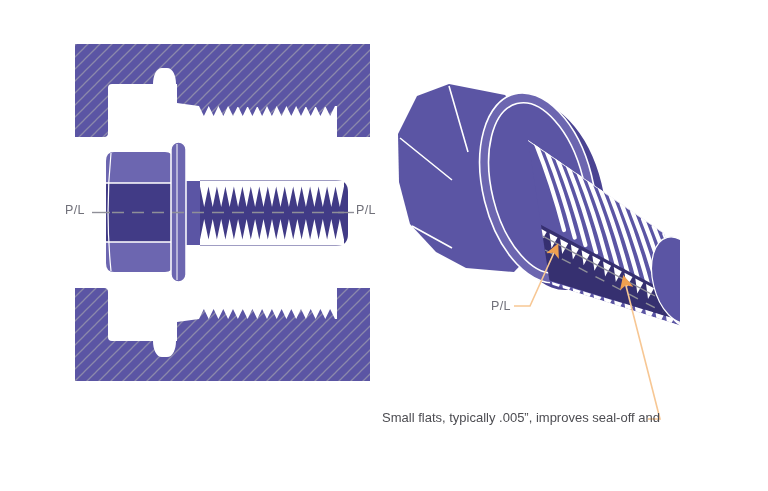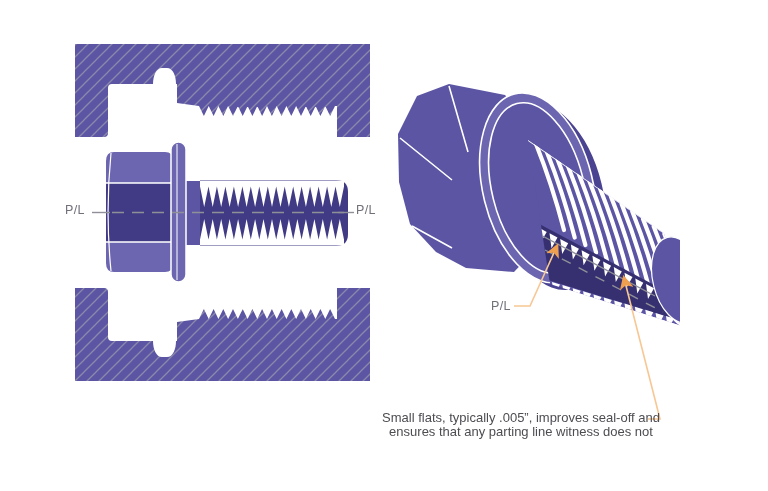--- a/index.html
+++ b/index.html
@@ -136,15 +136,14 @@
       <polyline class="leader" points="648,419 660,419 624,278" marker-end="url(#arrowHead)"></polyline>
     </g>
   </svg>
 
   <span class="pl-label" style="left:65px;top:203px;">P/L</span>
   <span class="pl-label" style="left:356px;top:203px;">P/L</span>
   <span class="pl-label" style="left:491px;top:299px;">P/L</span>
 
   <div class="annotation">
     <div>Small flats, typically .005”, improves seal-off and</div>
-    <div>ensures that any parting line witness does not</div>
   </div>
 </div>
 
 </body></html>

